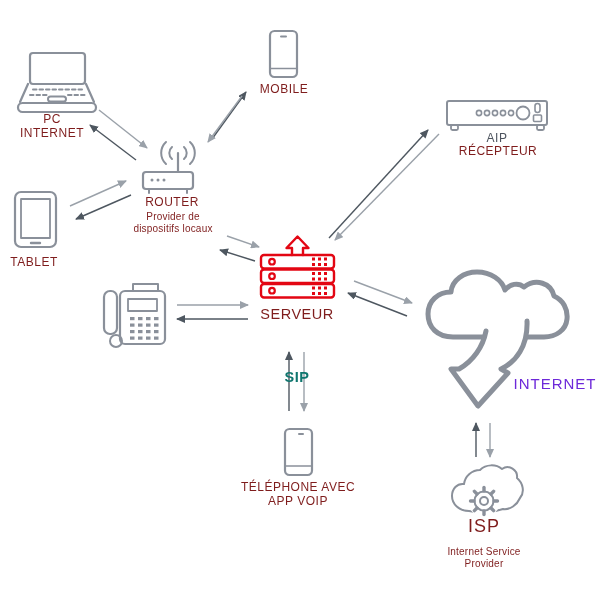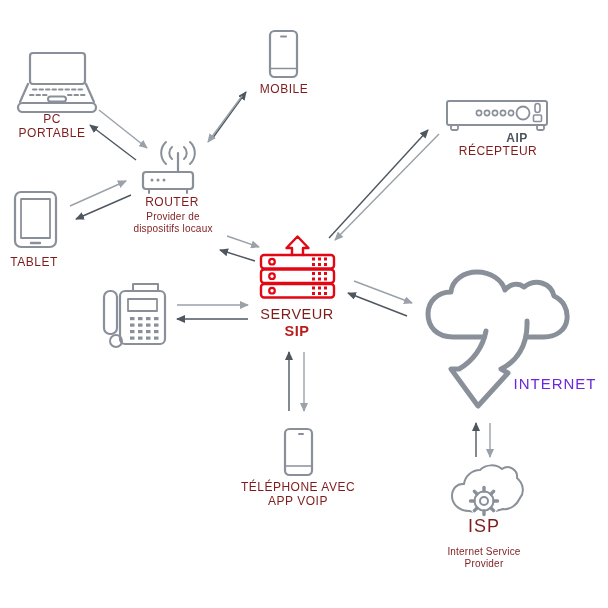--- a/index.html
+++ b/index.html
@@ -4,22 +4,22 @@
 <style>
   html,body{margin:0;padding:0;background:#fff;}
   .stage{position:relative;width:608px;height:608px;background:#fff;overflow:hidden;
          font-family:"Liberation Sans",sans-serif;}
   .stage svg{position:absolute;left:0;top:0;}
   .lbl{position:absolute;transform:translateX(-50%);text-align:center;
        white-space:pre-line;color:#7f1d1d;font-size:12px;line-height:13.5px;
        letter-spacing:0.5px;font-family:"Liberation Sans",sans-serif;}
   .lbl.big{font-size:14.5px;line-height:15px;}
   .lbl.small{font-size:10px;line-height:11.5px;letter-spacing:0.2px;}
-  .lbl.bold-dark{font-weight:bold;color:#4d545e;margin-left:20px;}
-  .lbl.red{font-weight:bold;color:#b91c1c;}
+  .lbl.bold-dark{font-weight:normal;color:#4d545e;}
+  .lbl.red{font-weight:bold;color:#0f766e;margin-top:46px;}
   .lbl.xl{font-size:18px;line-height:19px;letter-spacing:1px;}
   .lbl.internet{font-size:15px;letter-spacing:1px;color:#6d28d9;}
 </style>
 </head>
 <body>
 
 <div class="stage">
 
 <svg width="608" height="608" viewBox="0 0 608 608">
   <defs>
@@ -202,21 +202,21 @@
           <rect x="318" y="286.5" width="3" height="3"></rect>
           <rect x="324" y="286.5" width="3" height="3"></rect>
       <rect x="312" y="292" width="3" height="3"></rect>
           <rect x="318" y="292" width="3" height="3"></rect>
           <rect x="324" y="292" width="3" height="3"></rect>
     </g>
   </g>
 </svg>
 
 <div class="lbl" style="left:52px;top:113px">PC
-PORTABLE</div>
+INTERNET</div>
 <div class="lbl" style="left:284px;top:83px">MOBILE</div>
 <div class="lbl" style="left:172px;top:196px">ROUTER</div>
 <div class="lbl small" style="left:173px;top:211px">Provider de
 dispositifs locaux</div>
 <div class="lbl" style="left:34px;top:256px">TABLET</div>
 <div class="lbl big" style="left:297px;top:307px">SERVEUR</div>
 <div class="lbl big red" style="left:297px;top:324px">SIP</div>
 <div class="lbl bold-dark" style="left:497px;top:132px">AIP</div>
 <div class="lbl" style="left:498px;top:145px">RÉCEPTEUR</div>
 <div class="lbl internet" style="left:555px;top:377px">INTERNET</div>

